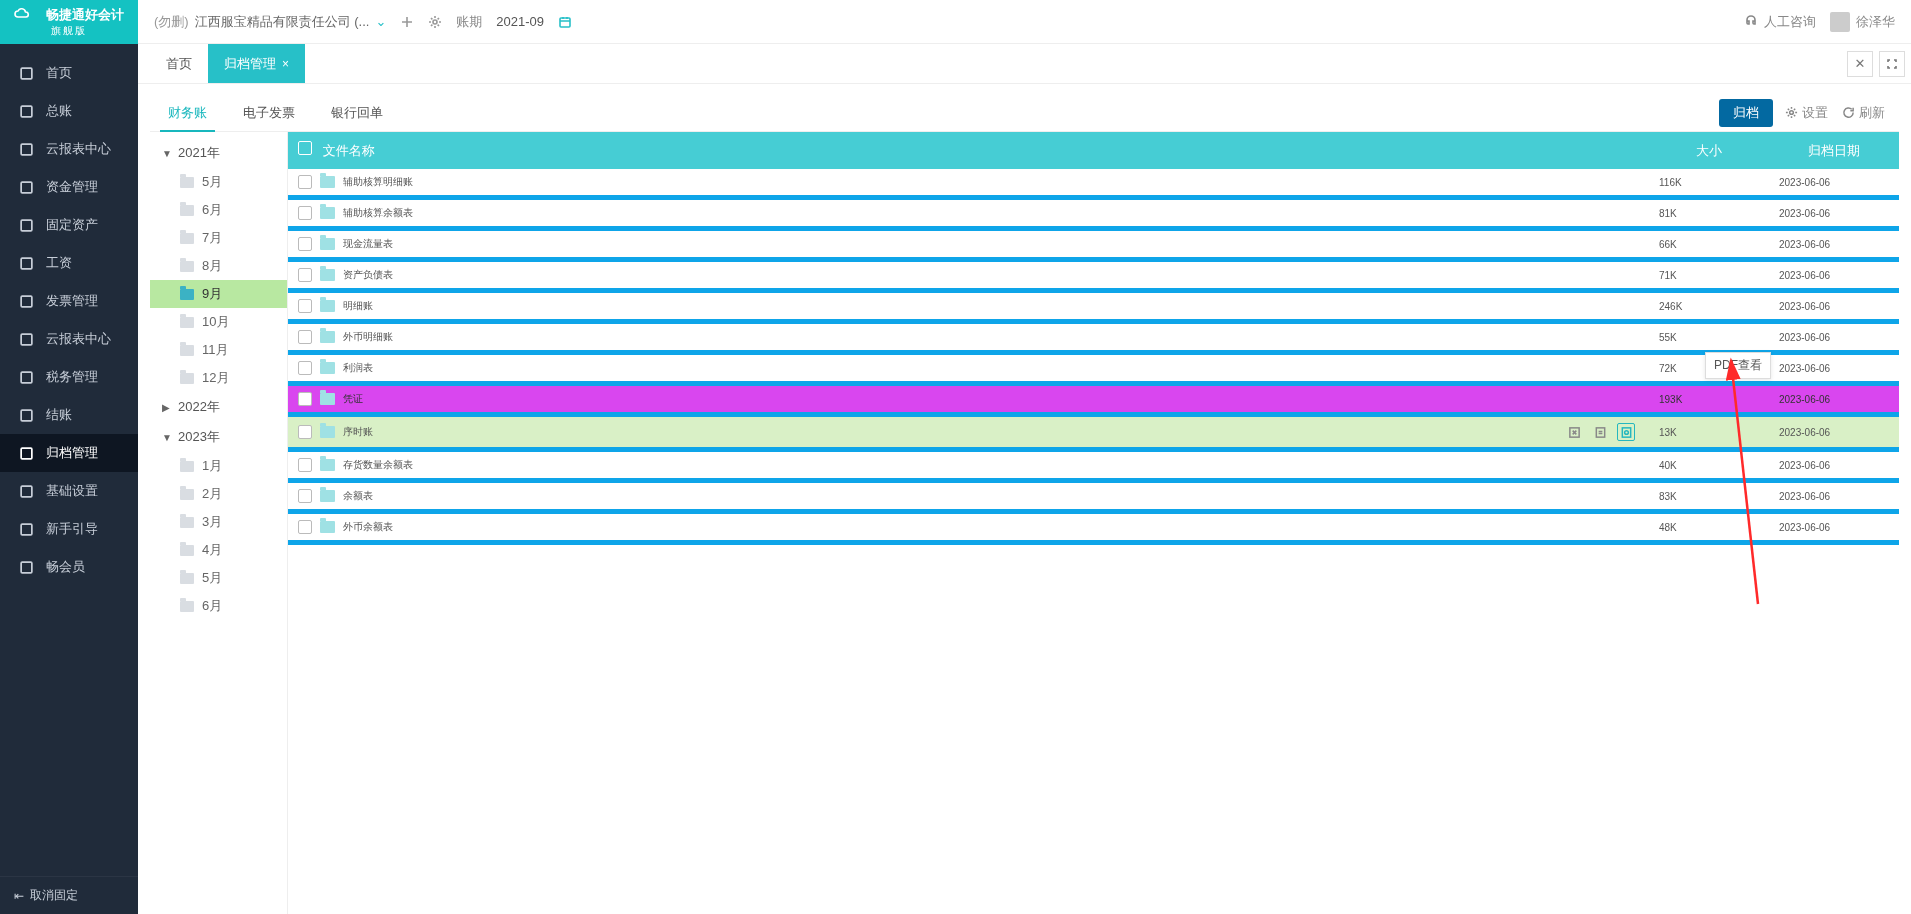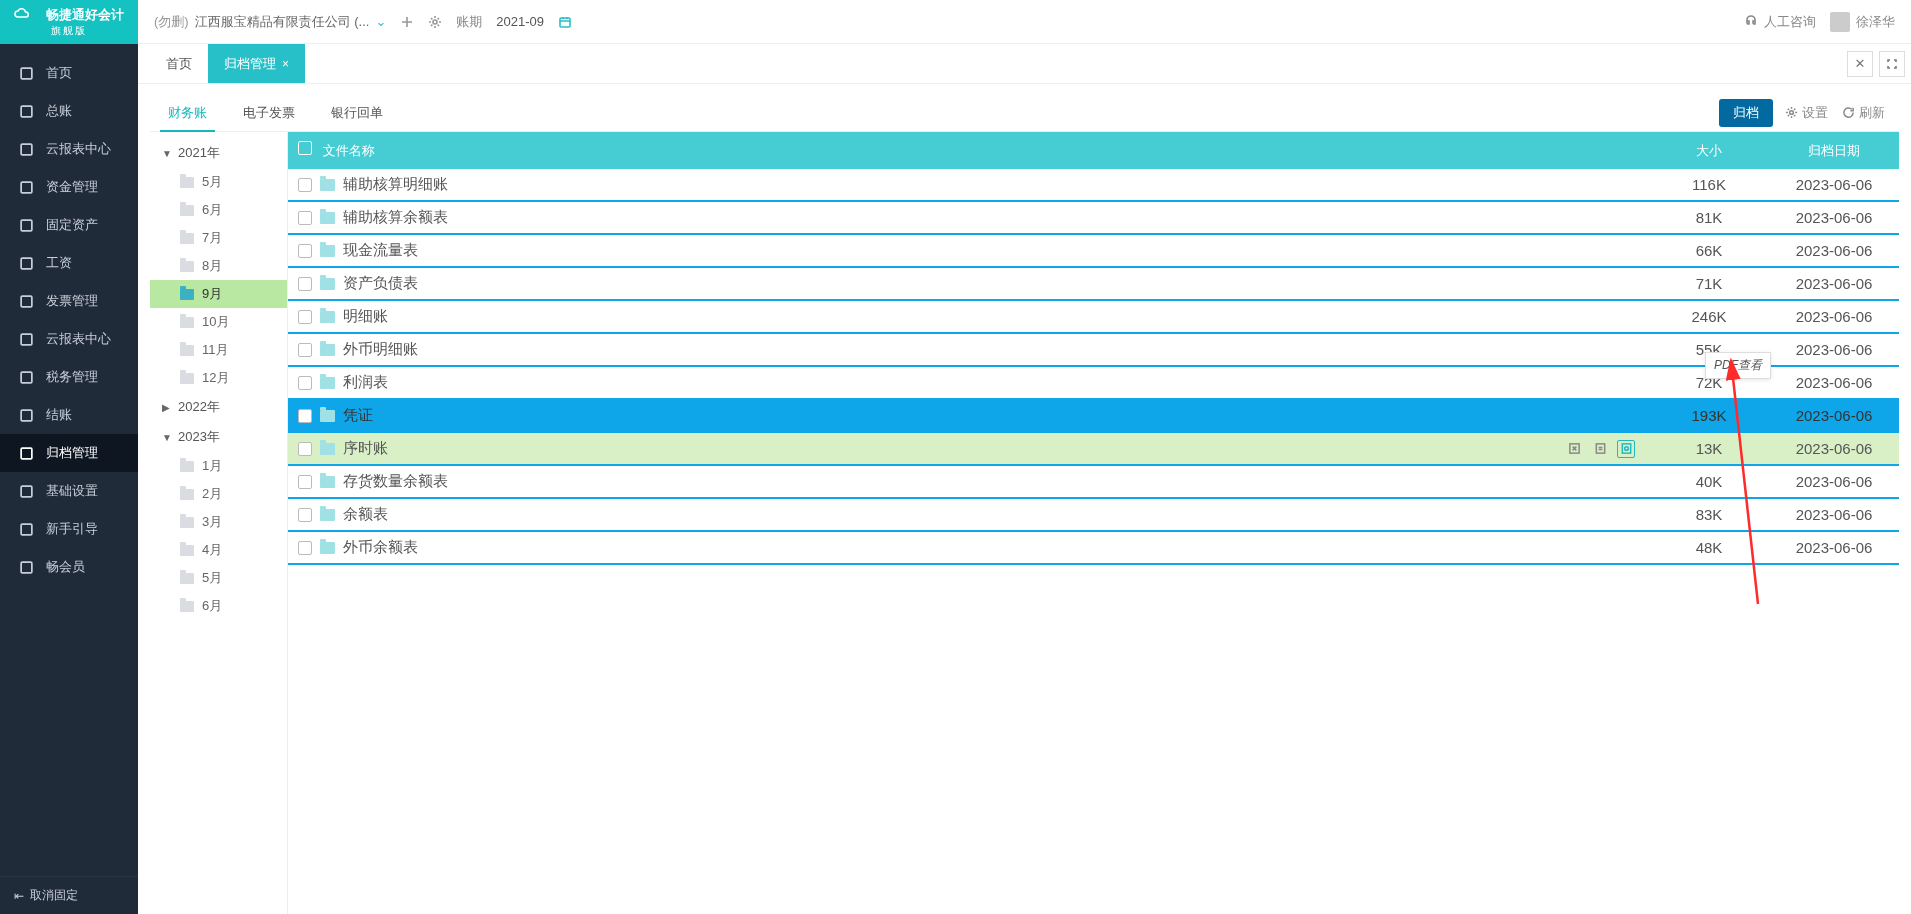--- a/index.html
+++ b/index.html
@@ -62,23 +62,23 @@
 .tree-month .folder-icon::before{content:"";position:absolute;top:-3px;left:0;width:6px;height:3px;background:#d9dde2;border-radius:1px 1px 0 0;}
 .tree-month.active { background: #b8e8a1; color: #333; }
 .tree-month.active .folder-icon { background: #3bb2c4; }
 .tree-month.active .folder-icon::before{ background:#3bb2c4; }
 
 
 .table-wrap { flex: 1; overflow: auto; }
 table { width: 100%; border-collapse: collapse; }
 thead th { background: #46cdd4; color: #fff; font-weight: normal; text-align: left; padding: 9px 10px; font-size: 13px; position: sticky; top: 0; }
 thead th.center { text-align: center; }
-tbody td { border-bottom: 2px solid #0ea5e9; padding: 6px 10px; font-size: 15px; color: #555; }
-tbody td.center { text-align: center; }
-tbody tr.selected td { background: #0ea5e9; color:#333; }
+tbody td { border-bottom: 5px solid #0ea5e9; padding: 6px 10px; font-size: 10px; color: #555; }
+tbody td.center { text-align: left; }
+tbody tr.selected td { background: #d946ef; color:#333; }
 tbody tr.hover td { background: #d9f0c6; }
 .file-cell { display: flex; align-items: center; gap: 8px; }
 .chk { width: 14px; height: 14px; border: 1px solid #bbb; border-radius: 2px; background:#fff; display:inline-block; cursor:pointer; }
 thead .chk { border-color: #fff; background: transparent; }
 .file-icon { width: 15px; height: 12px; background: #9fe1e4; border-radius: 1px; display:inline-block; position:relative; }
 .file-icon::before{content:"";position:absolute;top:-3px;left:0;width:6px;height:3px;background:#9fe1e4;border-radius:1px 1px 0 0;}
 
 .row-actions { display: inline-flex; gap: 8px; align-items: center; float: right; margin-right: 4px; }
 .row-action-icon { width: 18px; height: 18px; border: 1px solid transparent; display:inline-flex; align-items:center; justify-content:center; cursor:pointer; color:#888; border-radius:2px; }
 .row-action-icon.highlight { border-color: #25b7bf; color: #25b7bf; }
@@ -563,21 +563,21 @@
         <span>外币余额表</span>
         <span style="flex:1"></span>
       </div>
                   </td>
     <td class="center">48K</td>
     <td class="center">2023-06-06</td>
                 </tr>
               </tbody>
           </table>
 
-          <div class="tooltip-box" id="tooltip" style="top:220px; right:128px;font-style:italic;">PDF查看</div>
+          <div class="tooltip-box" id="tooltip" style="top:220px; right:128px;">PDF查看</div>
 
           <svg class="arrow-svg" width="60" height="260" style="top:222px; right:116px;">
             <defs>
                 <marker id="ah" markerWidth="10" markerHeight="10" refX="8" refY="3" orient="auto">
                   <path d="M0,0 L9,3 L0,6 Z" fill="#ff2a2a" stroke="none"></path>
                 </marker>
               </defs>
             <line x1="35" y1="250" x2="8" y2="6" stroke="#ff2a2a" stroke-width="2.5" marker-end="url(#ah)"></line>
           </svg>
         </div>

